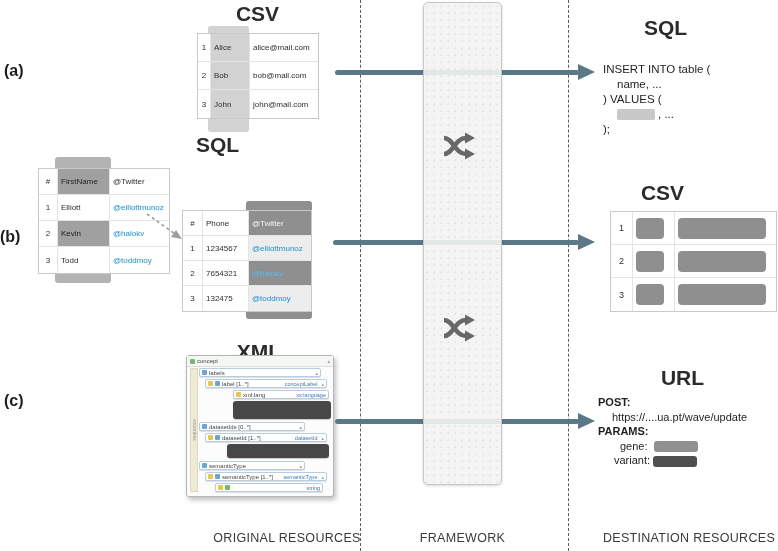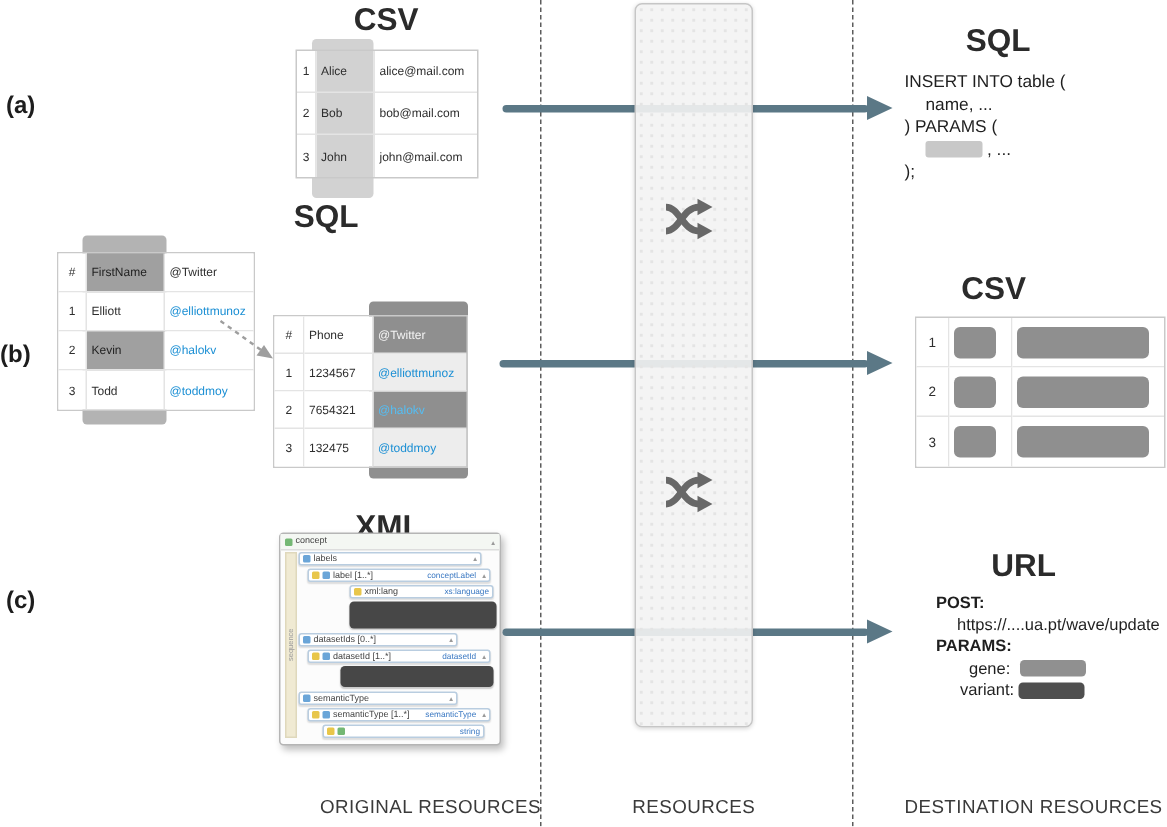--- a/index.html
+++ b/index.html
@@ -38,21 +38,21 @@
   .cell.lt{background:#ededed;}
   .cell.dark{background:#a0a0a0;color:#1e1e1e;}
   .cell.blue{color:#1b8fd4;}
   .cell.blue-bright{color:#55bdf2;}
   .cell.white-text{color:#f4f4f4;}
 
   .strip{position:absolute;border-radius:3px;z-index:0;}
 
   
   .gbox{background:#8f8f8f;border-radius:4px;}
-  .sql-code{position:absolute;font-size:11.5px;line-height:15px;color:#1f1f1f;z-index:1;}
+  .sql-code{position:absolute;font-size:11.5px;line-height:15px;color:#1f1f1f;z-index:1;margin-top:14px;}
   .sql-code .ph{display:inline-block;width:38px;height:11px;background:#c8c8c8;border-radius:2px;
                 vertical-align:middle;margin-right:3px;}
   .url-block{position:absolute;font-size:11px;line-height:14.5px;color:#1f1f1f;z-index:1;}
   .url-block b{font-weight:bold;}
   .pbox{display:inline-block;width:44px;height:11px;border-radius:3px;vertical-align:middle;}
 
   
   .xml-win{position:absolute;left:186px;top:355px;width:146px;height:140px;background:#fcfcfc;
            border:1px solid #b5b5b5;border-radius:3px;box-shadow:2px 3px 5px rgba(0,0,0,.25);z-index:1;}
   .xml-head{position:absolute;left:0;top:0;right:0;height:10px;background:#f4f7f3;border-bottom:1px solid #ddd;
@@ -230,21 +230,21 @@
     <path d="M2 7 C11 7, 13 23, 24 23" stroke="#686868" stroke-width="4.5" fill="none"></path>
     <path d="M2 23 C11 23, 13 7, 24 7" stroke="#686868" stroke-width="4.5" fill="none"></path>
     <polygon points="23,17.5 23,28.5 33,23" fill="#686868"></polygon>
     <polygon points="23,1.5 23,12.5 33,7" fill="#686868"></polygon>
   </svg>
 
   <div class="big-title" style="left:608px;top:16px;width:115px">SQL</div>
   <div class="sql-code" style="left:603px;top:48px">
     <div>INSERT INTO table (</div>
     <div style="padding-left:14px">name, ...</div>
-    <div>) PARAMS (</div>
+    <div>) VALUES (</div>
     <div style="padding-left:14px"><span class="ph"></span><span>, ...</span></div>
     <div>);</div>
   </div>
 
   <div class="big-title" style="left:605px;top:181px;width:115px">CSV</div>
   <div class="tbl" style="left:610px;top:211px;grid-template-columns:22px 42px 101px;grid-auto-rows:33px">
     <div class="cell num" style="font-size:9px">1</div>
     <div class="cell">
         <span class="gbox" style="width:28px;height:21px"></span>
       </div>
@@ -261,25 +261,25 @@
     <div class="cell num rl" style="font-size:9px">3</div>
     <div class="cell rl">
         <span class="gbox" style="width:28px;height:21px"></span>
       </div>
     <div class="cell cl rl">
         <span class="gbox" style="width:88px;height:21px"></span>
       </div>
   </div>
 
   <div class="big-title" style="left:625px;top:366px;width:115px">URL</div>
-  <div class="url-block" style="left:624px;top:395px">
+  <div class="url-block" style="left:598px;top:395px">
     <div><b>POST:</b></div>
     <div style="padding-left:14px">https://....ua.pt/wave/update</div>
     <div><b>PARAMS:</b></div>
     <div style="padding-left:22px"><span>gene:</span>&nbsp;&nbsp;<span class="pbox" style="background:#909090"></span></div>
     <div style="padding-left:16px"><span>variant:</span>&nbsp;<span class="pbox" style="background:#4f4f4f"></span></div>
   </div>
 
   <div class="footer-label" style="left:212px;width:150px">ORIGINAL RESOURCES</div>
-  <div class="footer-label" style="left:400px;width:125px">RESOURCES</div>
+  <div class="footer-label" style="left:400px;width:125px">FRAMEWORK</div>
   <div class="footer-label" style="left:588px;width:202px">DESTINATION RESOURCES</div>
 
 </div>
 
 </body></html>

